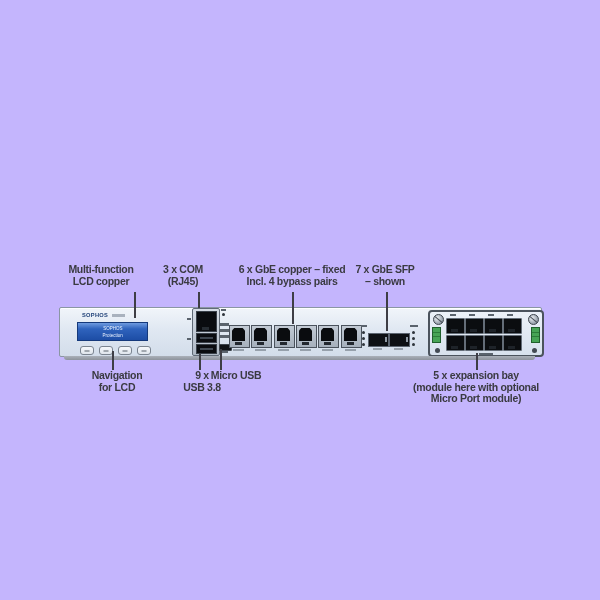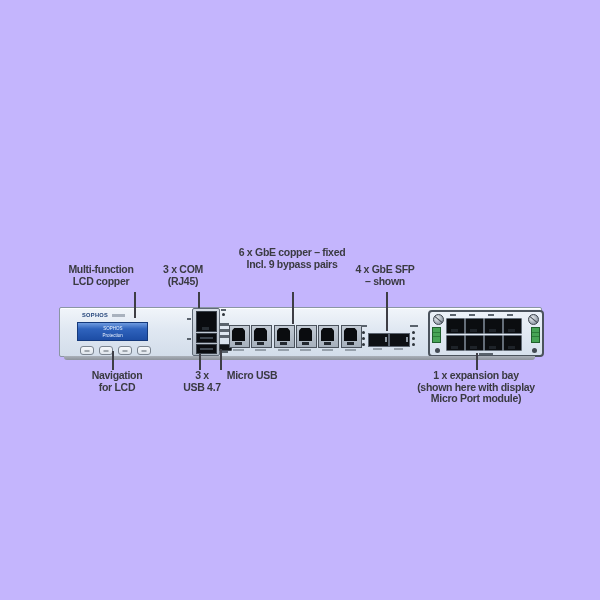--- a/index.html
+++ b/index.html
@@ -74,43 +74,43 @@
 <div class="scene">
 
   <div class="lbl" style="left:101px;top:264px">
     <div>Multi-function</div>
     <div>LCD copper</div>
   </div>
   <div class="lbl" style="left:183px;top:264px">
     <div>3 x COM</div>
     <div>(RJ45)</div>
   </div>
-  <div class="lbl" style="left:292px;top:247px">
+  <div class="lbl" style="left:292px;top:264px">
     <div>6 x GbE copper – fixed</div>
-    <div>Incl. 9 bypass pairs</div>
+    <div>Incl. 4 bypass pairs</div>
   </div>
   <div class="lbl" style="left:385px;top:264px">
-    <div>4 x GbE SFP</div>
+    <div>7 x GbE SFP</div>
     <div>– shown</div>
   </div>
 
   <div class="lbl" style="left:117px;top:370px">
     <div>Navigation</div>
     <div>for LCD</div>
   </div>
   <div class="lbl" style="left:202px;top:370px">
-    <div>3 x</div>
-    <div>USB 4.7</div>
-  </div>
-  <div class="lbl" style="left:252px;top:370px">
+    <div>9 x</div>
+    <div>USB 3.8</div>
+  </div>
+  <div class="lbl" style="left:236px;top:370px">
     <div>Micro USB</div>
   </div>
   <div class="lbl" style="left:476px;top:370px">
-    <div>1 x expansion bay</div>
-    <div>(shown here with display</div>
+    <div>5 x expansion bay</div>
+    <div>(module here with optional</div>
     <div>Micro Port module)</div>
   </div>
 
   <div class="chassis">
 
     <div class="brand">
       <b>SOPHOS</b>
       <i></i>
     </div>
 

